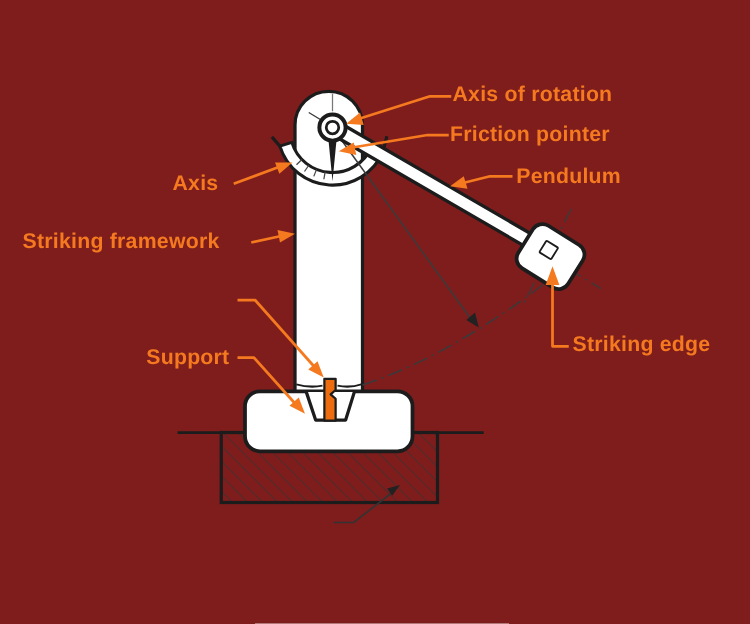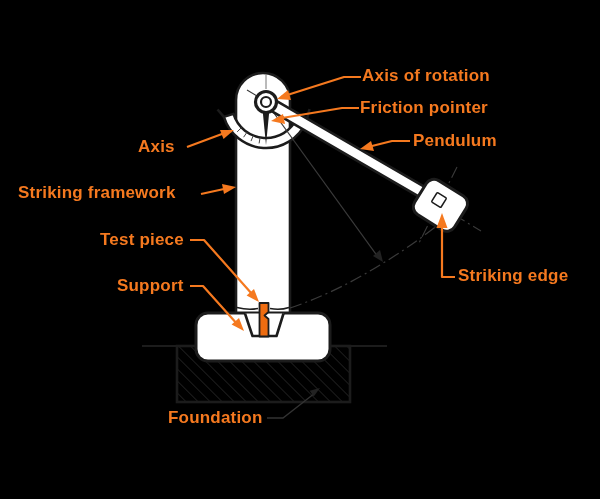--- a/index.html
+++ b/index.html
@@ -1,16 +1,16 @@
 <!DOCTYPE html>
 <html><head>
 <meta charset="utf-8">
 <style>
   html,body{margin:0;padding:0;background:#ffffff;}
-  .stage{position:relative;width:600px;height:499px;background:#000000;overflow:hidden;
+  .stage{position:relative;width:600px;height:499px;background:#7f1d1d;overflow:hidden;
          font-family:"Liberation Sans",sans-serif;}
   .stage svg{position:absolute;left:0;top:0;}
   .lbl{position:absolute;font-weight:700;font-size:17px;line-height:19px;
        color:#f5791f;letter-spacing:.2px;white-space:nowrap;}
 </style>
 </head>
 <body>
 
 <div class="stage">
 
@@ -105,17 +105,15 @@
       <polygon points="244,331 231.6,324.6 239,318"></polygon>
       <polygon points="442,213 447.5,228 436.5,228"></polygon>
     </g>
   </svg>
 
   <div class="lbl" style="left:362px;top:66px">Axis of rotation</div>
   <div class="lbl" style="left:413px;top:131px">Pendulum</div>
   <div class="lbl" style="left:360px;top:98px">Friction pointer</div>
   <div class="lbl" style="left:138px;top:137px">Axis</div>
   <div class="lbl" style="left:18px;top:183px">Striking framework</div>
-  <div class="lbl" style="left:100px;top:230px">Test piece</div>
   <div class="lbl" style="left:117px;top:276px">Support</div>
   <div class="lbl" style="left:458px;top:266px">Striking edge</div>
-  <div class="lbl" style="left:168px;top:408px">Foundation</div>
 </div>
 
 </body></html>

